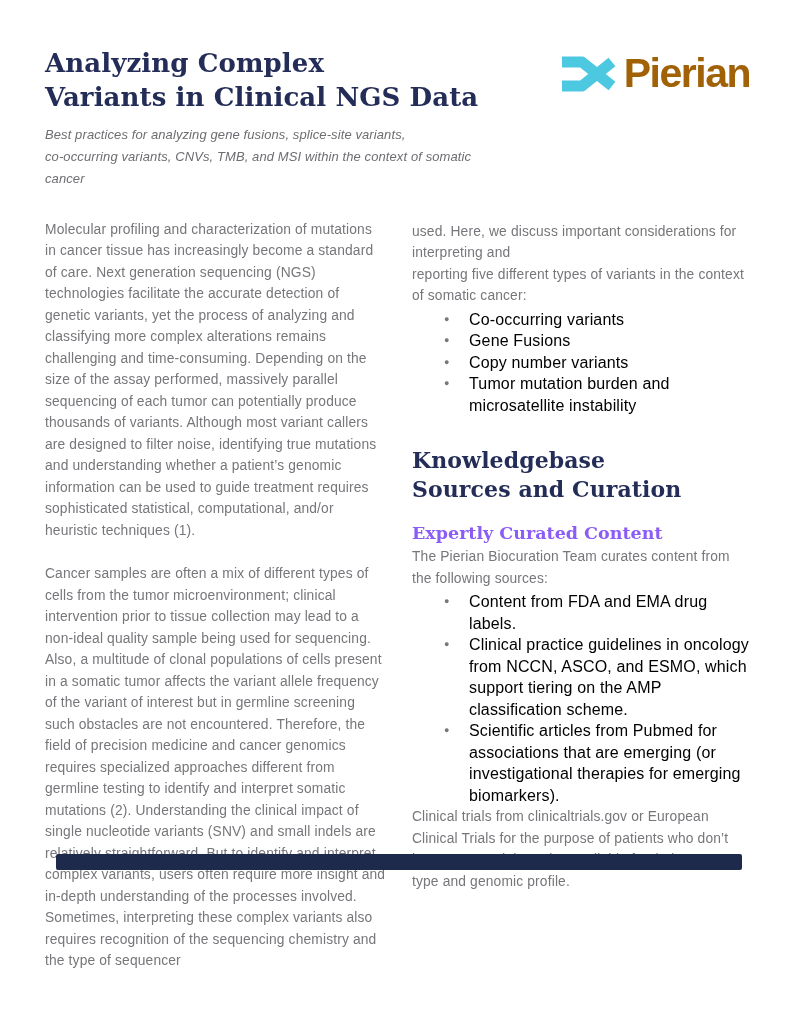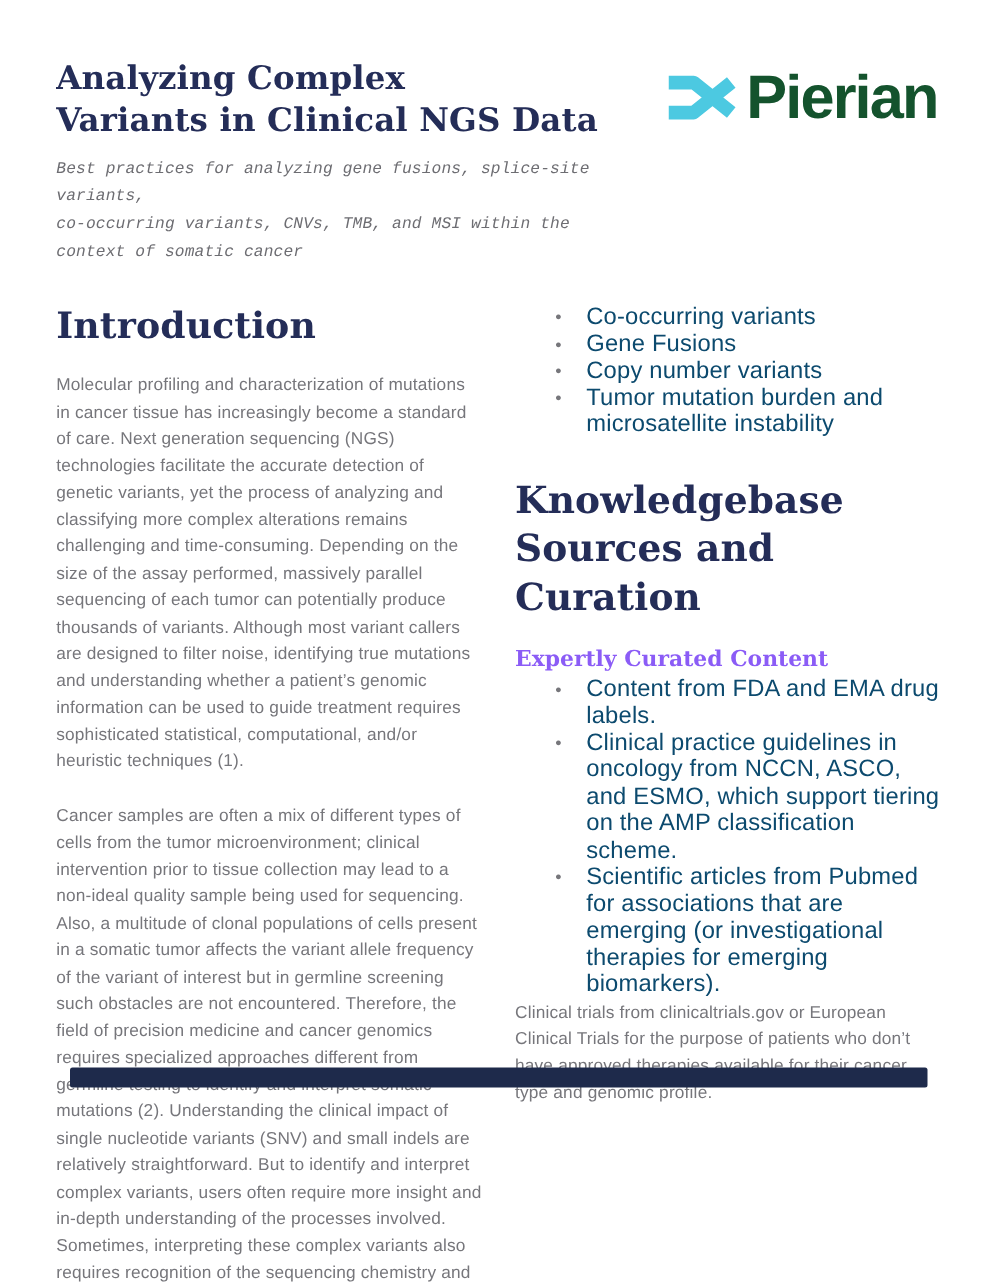--- a/index.html
+++ b/index.html
@@ -26,49 +26,48 @@
     color:#242d58;
     letter-spacing:0.1px;
   }
   .doc-subtitle {
     margin-top:9px;
     font-style:italic;
     font-size:13px;
     line-height:1.72;
     color:#6d6d72;
     letter-spacing:0.1px;
-    font-family:Liberation Mono, monospace;
   }
   .logo { display:flex; align-items:center; margin-top:4px; }
   .logo-mark { display:block; margin-right:2px; }
   .logo-text {
     font-family:"Liberation Sans", sans-serif;
     font-weight:bold;
-    font-size:49px;
+    font-size:41px;
     letter-spacing:-1.5px;
-    color:#14532d;
+    color:#a16207;
   }
 
   
   .columns {
     display:flex;
     gap:26px;
     padding:0 48px 0 45px;
     margin-top:28px;
   }
   .col { width:341px; flex:0 0 341px; }
 
   .h-section {
     font-family:"DejaVu Serif", serif;
     font-weight:bold;
     color:#242d58;
     letter-spacing:0.1px;
   }
   .h-intro { font-size:29px; margin:2px 0 20px; }
-  .h-kb    { font-size:30px; line-height:1.3; margin:30px 0 17px; }
+  .h-kb    { font-size:22px; line-height:1.3; margin:30px 0 17px; }
   .h-cyan {
     font-family:"DejaVu Serif", serif;
     font-weight:bold;
     font-size:17.5px;
     color:#8b5cf6;
     margin:20px 0 3px;
   }
 
   .body-text {
     font-size:13.8px;
@@ -79,23 +78,23 @@
   p.body-text { margin:0 0 22px; }
   p.tight { margin-bottom:0; }
 
   ul.bullets {
     list-style:none;
     margin:2px 0 0 0;
     padding-left:57px;
   }
   ul.bullets li {
     position:relative;
-    font-size:19px;
+    font-size:16px;
     line-height:21.5px;
-    color:#0c4a6e;
+    color:#000000;
     letter-spacing:0.15px;
     margin:0;
   }
   ul.bullets li::before {
     content:"\25CF";
     position:absolute;
     left:-25px;
     top:0;
     font-size:9px;
     color:#76767b;
@@ -133,42 +132,46 @@
         <path d="M2 11 H22 L52 35" stroke="#4cc9e1" stroke-width="11" fill="none" stroke-linejoin="round"></path>
         <path d="M2 35 H22 L52 11" stroke="#4cc9e1" stroke-width="11" fill="none" stroke-linejoin="round"></path>
       </svg>
       <span class="logo-text">Pierian</span>
     </div>
   </div>
 
   <div class="columns">
 
     <div class="col">
-      <div class="h-section h-intro">Introduction</div>
       <p class="body-text">Molecular profiling and characterization of mutations in cancer tissue has increasingly become a standard of care. Next generation sequencing (NGS) technologies facilitate the accurate detection of genetic variants, yet the process of analyzing and classifying more complex alterations remains challenging and time-consuming. Depending on the size of the assay performed, massively parallel sequencing of each tumor can potentially produce thousands of variants. Although most variant callers are designed to filter noise, identifying true mutations and understanding whether a patient’s genomic information can be used to guide treatment requires sophisticated statistical, computational, and/or heuristic techniques (1).</p>
       <p class="body-text tight">Cancer samples are often a mix of different types of cells from the tumor microenvironment; clinical intervention prior to tissue collection may lead to a non-ideal quality sample being used for sequencing. Also, a multitude of clonal populations of cells present in a somatic tumor affects the variant allele frequency of the variant of interest but in germline screening such obstacles are not encountered. Therefore, the field of precision medicine and cancer genomics requires specialized approaches different from germline testing to identify and interpret somatic mutations (2). Understanding the clinical impact of single nucleotide variants (SNV) and small indels are relatively straightforward. But to identify and interpret complex variants, users often require more insight and in-depth understanding of the processes involved. Sometimes, interpreting these complex variants also requires recognition of the sequencing chemistry and the type of sequencer</p>
     </div>
 
     <div class="col">
+      <p class="body-text tight" style="margin-top:2px;">
+        <span>used. Here, we discuss important considerations for interpreting and</span><br>
+        <span>reporting five different types of variants in the context of somatic cancer:</span>
+      </p>
 
       <ul class="bullets">
         <li>Co-occurring variants</li>
         <li>Gene Fusions</li>
         <li>Copy number variants</li>
         <li>Tumor mutation burden and microsatellite instability</li>
       </ul>
 
       <div class="h-section h-kb">
         <span>Knowledgebase</span><br>
         <span>Sources and Curation</span>
       </div>
 
 
       <div class="h-cyan">Expertly Curated Content</div>
 
+      <p class="body-text tight">The Pierian Biocuration Team curates content from the following sources:</p>
 
       <ul class="bullets mb">
         <li>Content from FDA and EMA drug labels.</li>
         <li>Clinical practice guidelines in oncology from NCCN, ASCO, and ESMO, which support tiering on the AMP classification scheme.</li>
         <li>Scientific articles from Pubmed for associations that are emerging (or investigational therapies for emerging biomarkers).</li>
       </ul>
 
       <p class="body-text tight">Clinical trials from clinicaltrials.gov or European Clinical Trials for the purpose of patients who don’t have approved therapies available for their cancer type and genomic profile.</p>
     </div>
 

